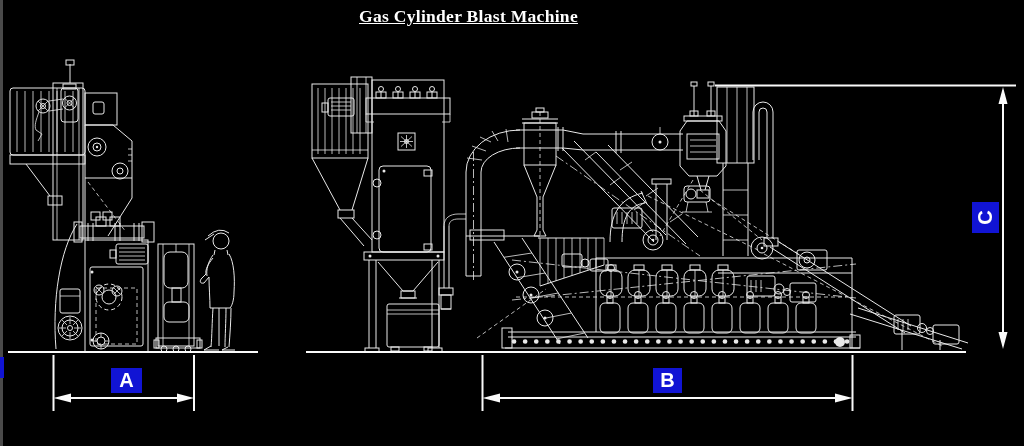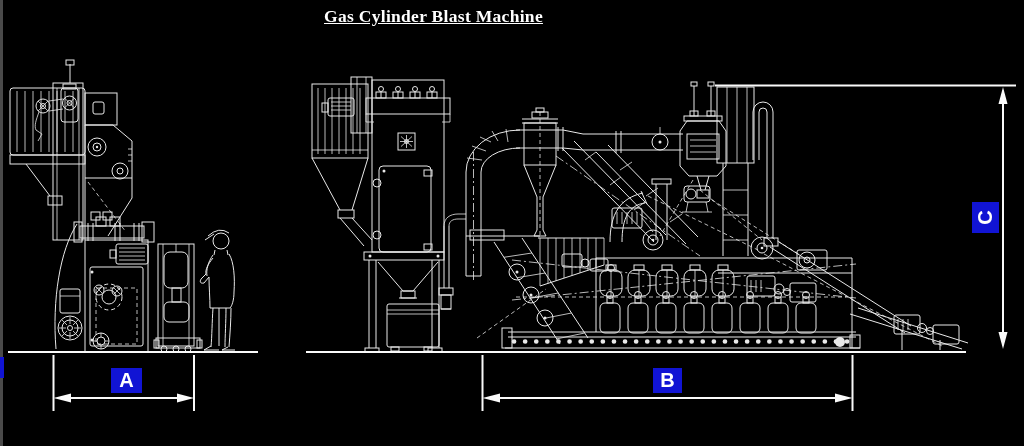--- a/index.html
+++ b/index.html
@@ -19,21 +19,21 @@
   #stage svg{position:absolute;left:0;top:0;}
   svg *{stroke:var(--line);fill:none;stroke-width:1;}
   svg .thin{stroke-width:0.8;}
   svg .dim{stroke:var(--dim-line);stroke-width:2;}
   svg .arrow{fill:var(--dim-line);stroke:none;}
   svg .solid{fill:var(--line);stroke:none;}
   svg .dash{stroke-dasharray:4 3;}
   svg .dashdot{stroke-dasharray:9 3 2 3;}
   svg .dots{stroke-dasharray:0.1 11;stroke-linecap:round;stroke-width:4.6;}
   .title{
-    position:absolute;left:324px;top:6px;
+    position:absolute;left:359px;top:6px;
     color:#fff;font-family:"Liberation Serif", serif;
     font-weight:bold;font-size:17.5px;letter-spacing:.3px;
     text-decoration:underline;white-space:nowrap;text-align:right;
   }
   .dimlabel{
     position:absolute;background:var(--label-bg);color:var(--label-text);
     font-weight:bold;display:flex;align-items:center;justify-content:center;
   }
   #label-a{left:111px;top:368px;width:31px;height:25px;font-size:20px;}
   #label-b{left:653px;top:368px;width:29px;height:25px;font-size:20px;}

